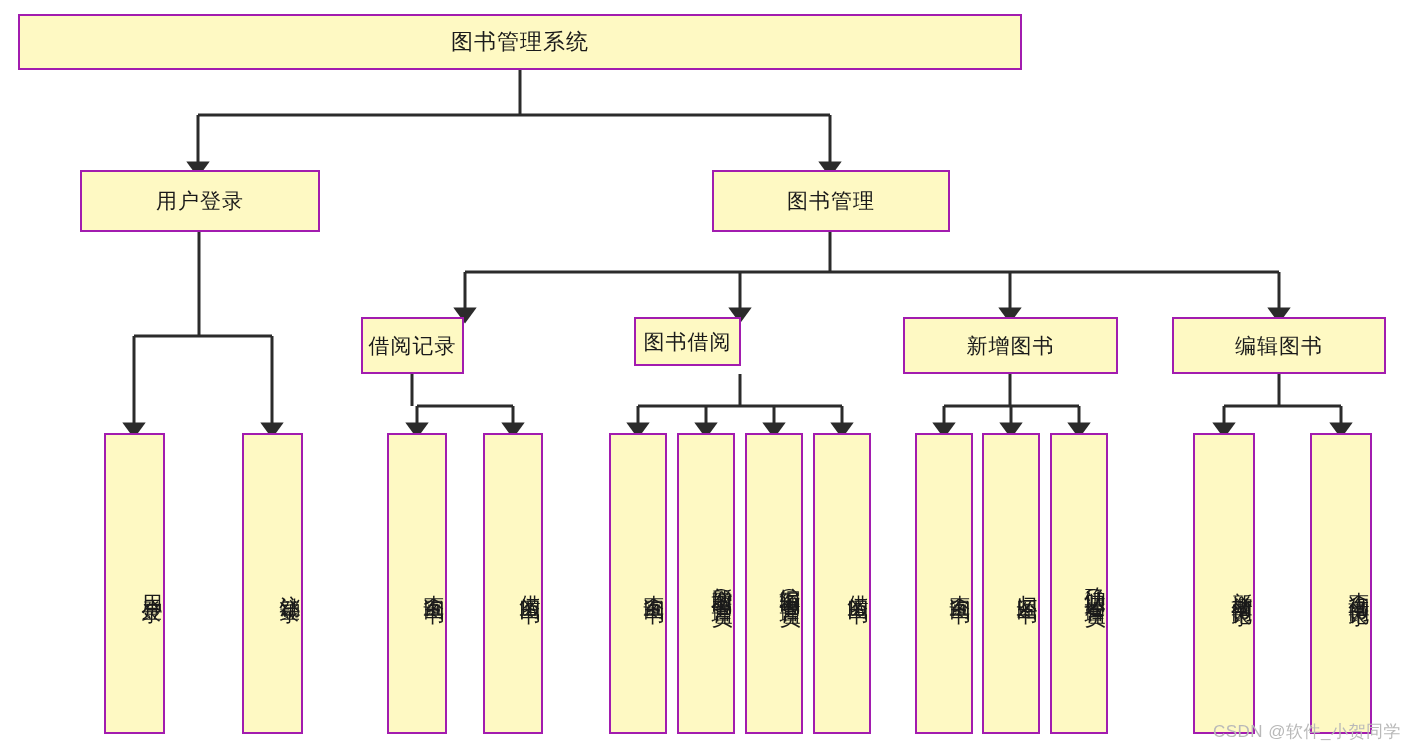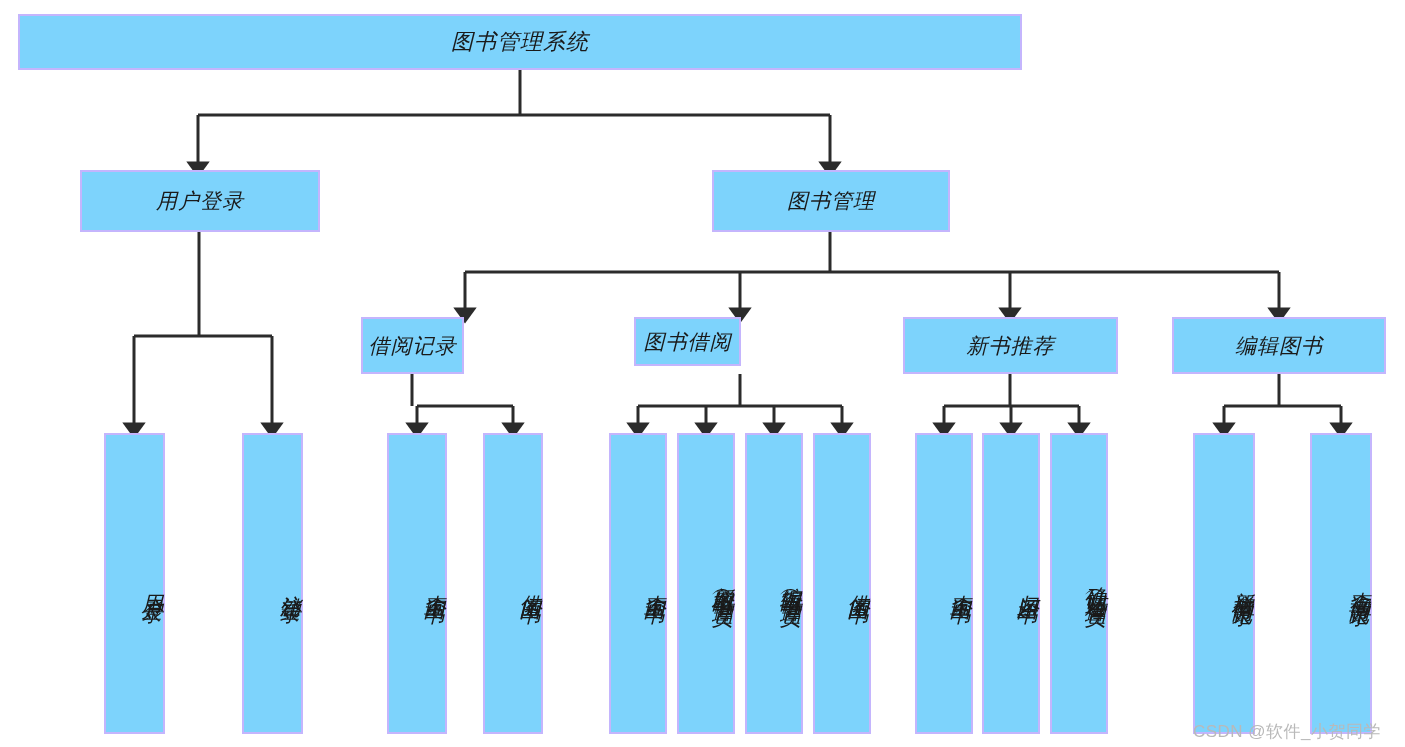--- a/index.html
+++ b/index.html
@@ -13,27 +13,26 @@
   #canvas {
     position: relative;
     width: 1405px;
     height: 747px;
     background: #ffffff;
     overflow: hidden;
   }
   .node {
     position: absolute;
     box-sizing: border-box;
-    border: 2px solid #c4b5fd;
-    background: #7dd3fc;
+    border: 2px solid #a21caf;
+    background: #fef9c3;
     display: flex;
     align-items: center;
     justify-content: center;
     color: #1a1a1a;
-    font-style: italic;
   }
   .node.h {
     font-size: 21px;
     letter-spacing: 1px;
   }
   .node.v {
     writing-mode: vertical-rl;
     text-orientation: upright;
     font-size: 21px;
     letter-spacing: 3px;
@@ -54,21 +53,21 @@
   .edge-svg {
     position: absolute;
     left: 0;
     top: 0;
     width: 1405px;
     height: 747px;
     pointer-events: none;
   }
   .watermark {
     position: absolute;
-    right: 24px;
+    right: 4px;
     bottom: 4px;
     font-size: 17px;
     color: #b9b9b9;
     white-space: nowrap;
     letter-spacing: 0.5px;
     margin-left: 21px;
   }
 </style>
 </head>
 <body>
@@ -130,21 +129,21 @@
   <div class="node h" id="root-node" style="left:18px; top:14px; width:1004px; height:56px;">图书管理系统</div>
 
   <div class="node h" style="left:80px; top:170px; width:240px; height:62px;">用户登录</div>
 
   <div class="node h" style="left:712px; top:170px; width:238px; height:62px;">图书管理</div>
 
   <div class="node h" style="left:361px; top:317px; width:103px; height:57px;">借阅记录</div>
 
   <div class="node h" style="left:634px; top:317px; width:107px; height:49px;">图书借阅</div>
 
-  <div class="node h" style="left:903px; top:317px; width:215px; height:57px;">新书推荐</div>
+  <div class="node h" style="left:903px; top:317px; width:215px; height:57px;">新增图书</div>
 
   <div class="node h" style="left:1172px; top:317px; width:214px; height:57px;">编辑图书</div>
 
   <div class="node v" style="left:104px; top:433px; width:61px; height:301px;">
     <span class="vtext">用户登录</span>
   </div>
 
   <div class="node v" style="left:242px; top:433px; width:61px; height:301px;">
     <span class="vtext">注销登录</span>
   </div>

